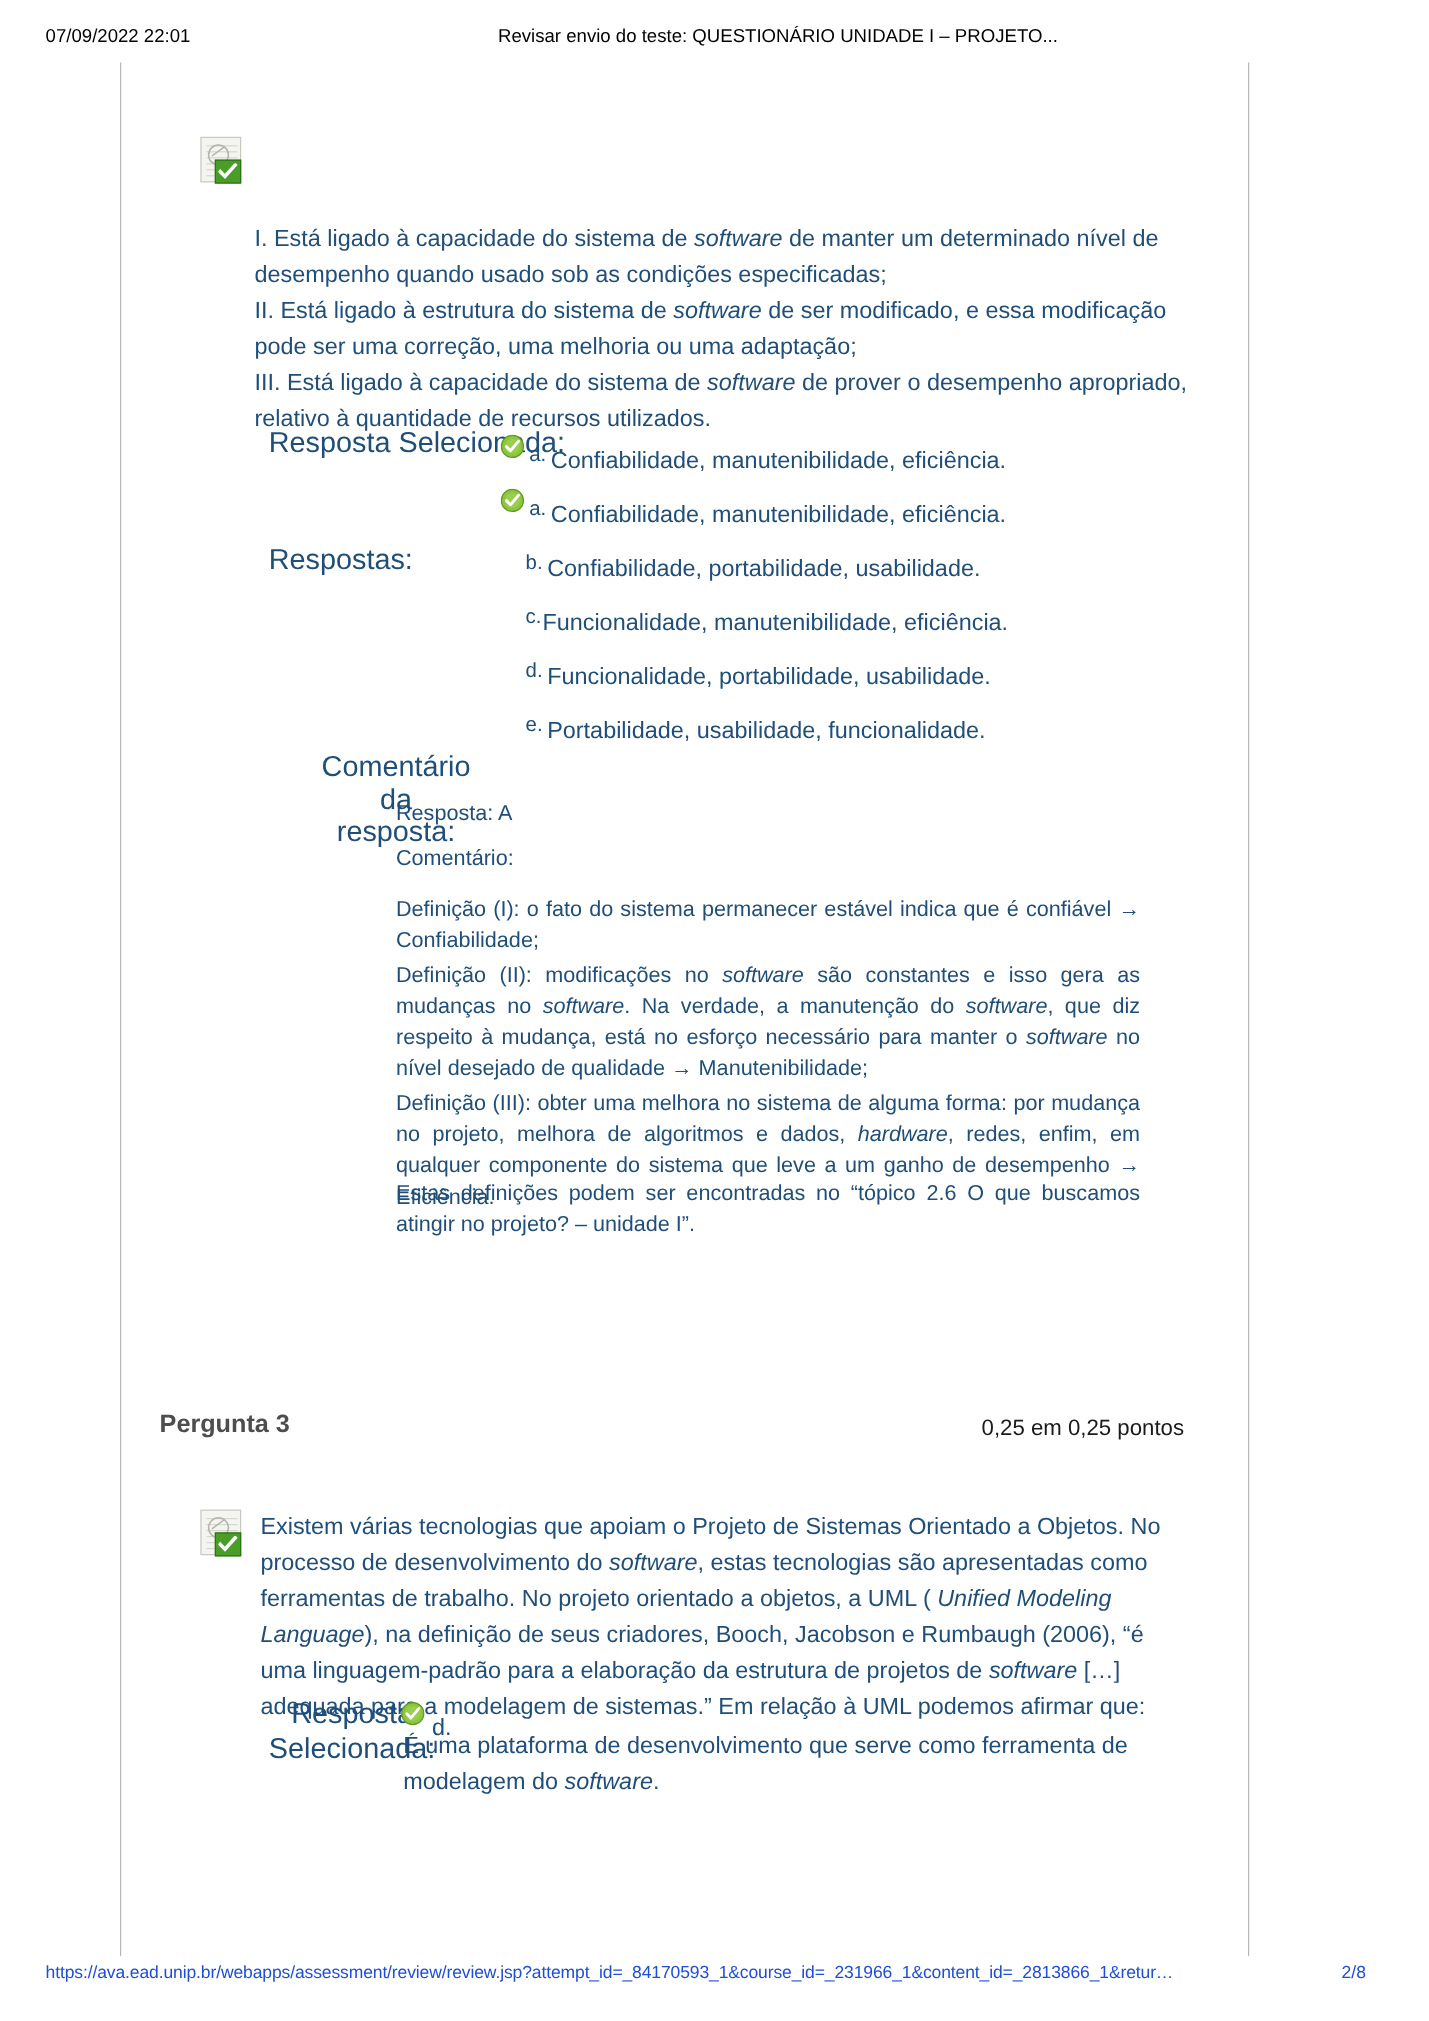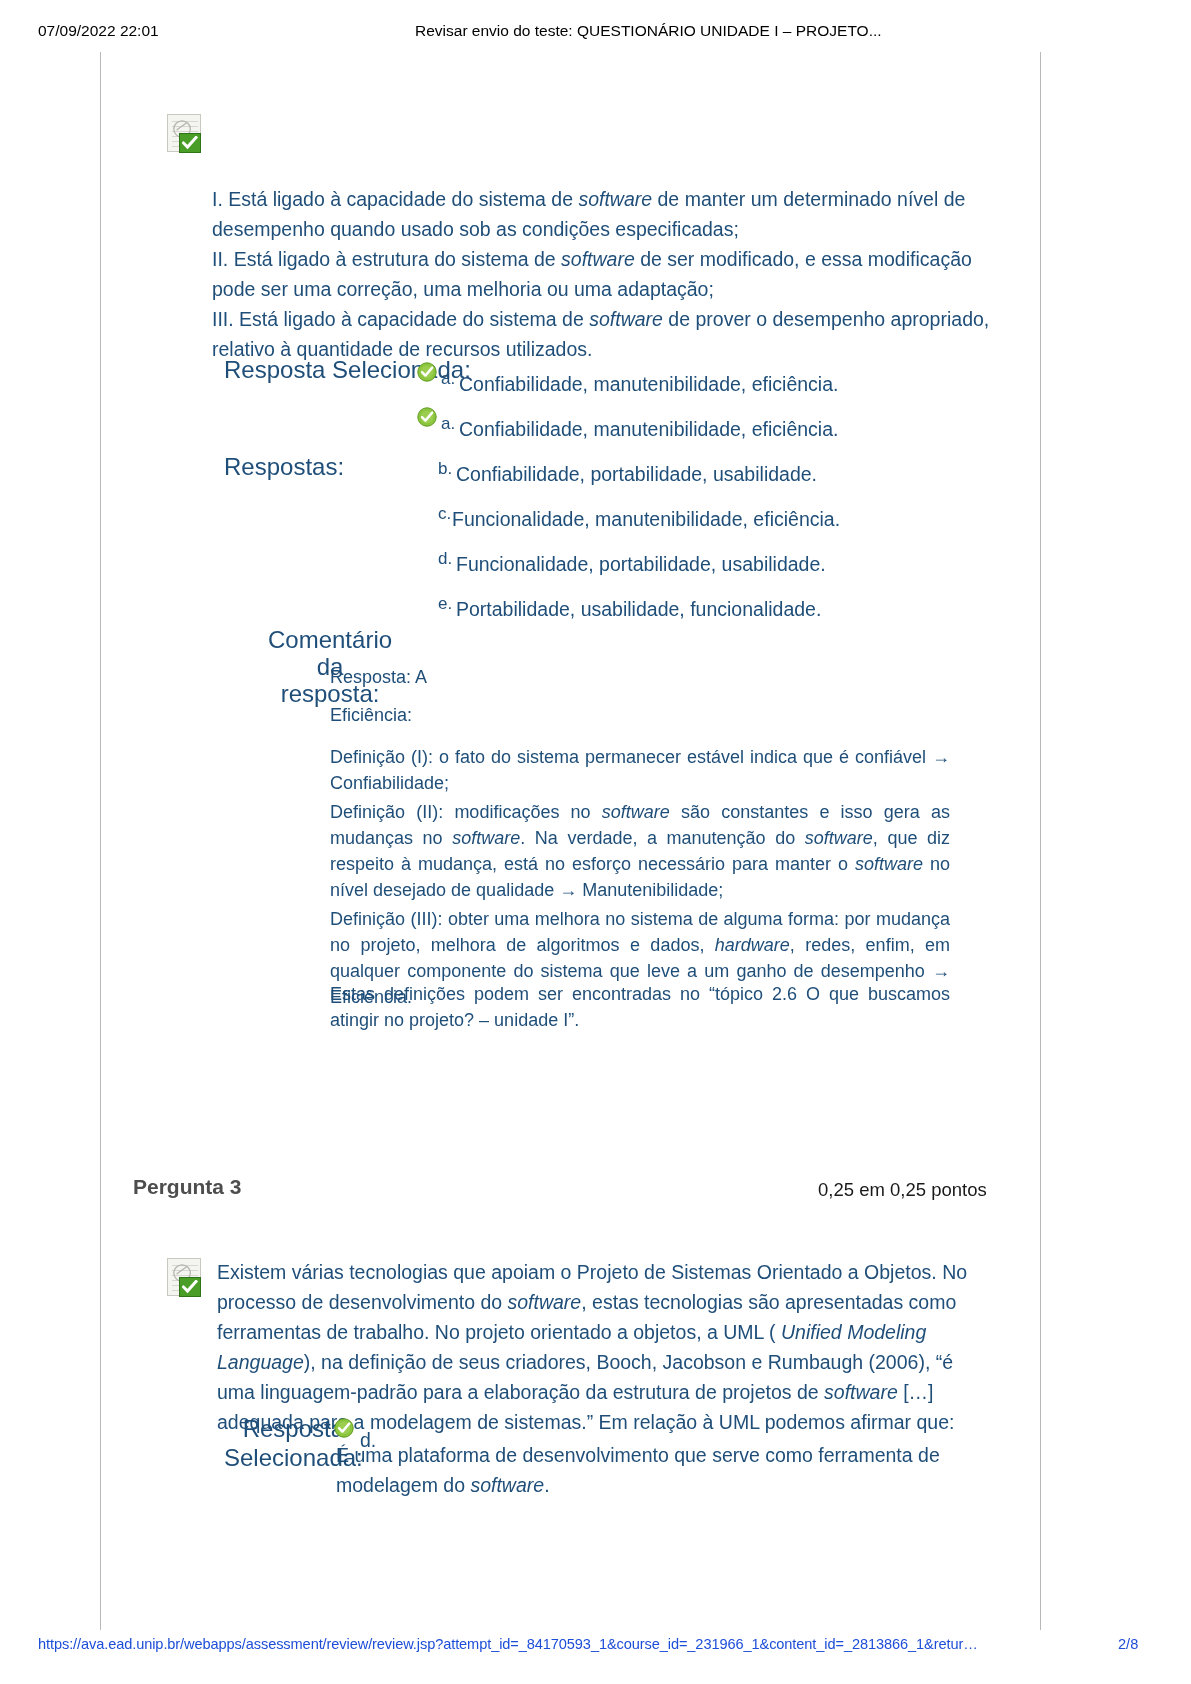--- a/index.html
+++ b/index.html
@@ -281,21 +281,21 @@
   <span class="opt-letter" style="left:438px; top:594px;">e.</span>
   <span class="opt-text" style="left:456px; top:581px;">Portabilidade, usabilidade, funcionalidade.</span>
 
   <div class="lbl" style="left:224px; top:626px; line-height:27px;margin-left:44px;">
     <div>Comentário</div>
     <div>da</div>
     <div>resposta:</div>
   </div>
 
   <div class="fb nojust" style="top:664px;">Resposta: A</div>
-  <div class="fb nojust" style="top:702px;">Eficiência:</div>
+  <div class="fb nojust" style="top:702px;">Comentário:</div>
   <div class="fb" style="top:744px;">Definição (I): o fato do sistema permanecer estável indica que é confiável → Confiabilidade;</div>
   <div class="fb" style="top:799px;"><span>Definição (II): modificações no </span><i>software</i><span> são constantes e isso gera as mudanças no </span><i>software</i><span>. Na verdade, a manutenção do </span><i>software</i><span>, que diz respeito à mudança, está no esforço necessário para manter o </span><i>software</i><span> no nível desejado de qualidade → Manutenibilidade;</span></div>
   <div class="fb" style="top:906px;"><span>Definição (III): obter uma melhora no sistema de alguma forma: por mudança no projeto, melhora de algoritmos e dados, </span><i>hardware</i><span>, redes, enfim, em qualquer componente do sistema que leve a um ganho de desempenho → Eficiência.</span></div>
   <div class="fb" style="top:981px;">Estas definições podem ser encontradas no “tópico 2.6 O que buscamos atingir no projeto? – unidade I”.</div>
 
   <div class="q-head-title" style="top:1175px;">Pergunta 3</div>
   <div class="q-head-points" style="top:1179px;">0,25 em 0,25 pontos</div>
 
   <div class="q-icon" style="left:167px; top:1258px;">
     <div class="doc"></div>

